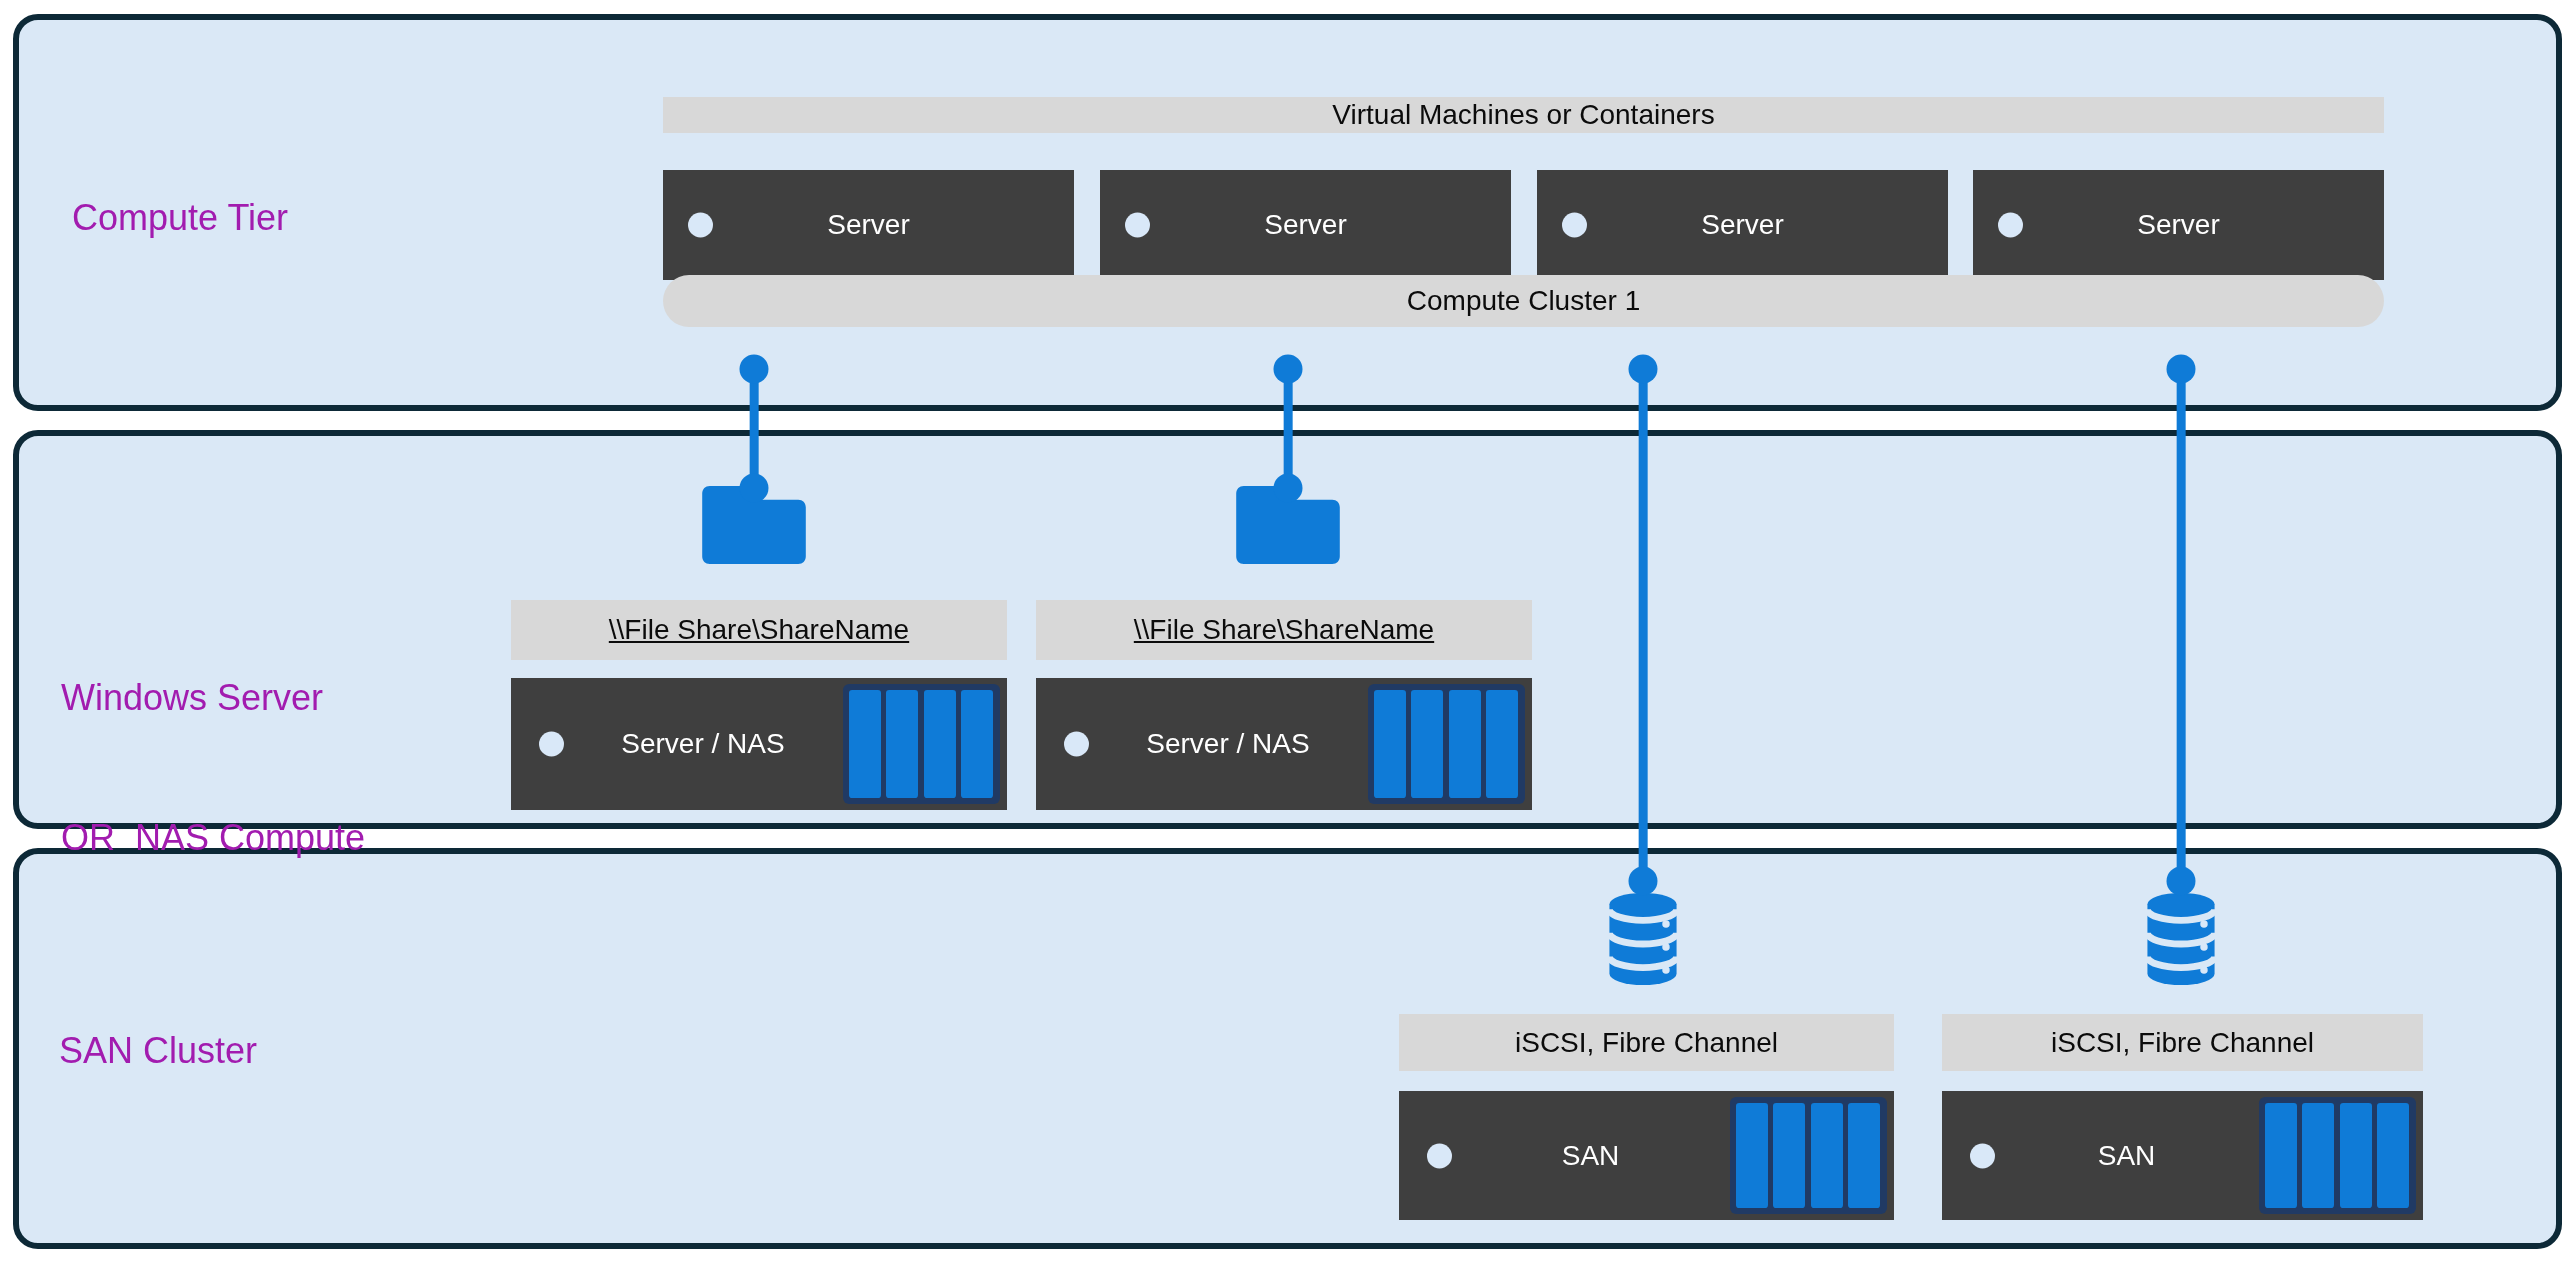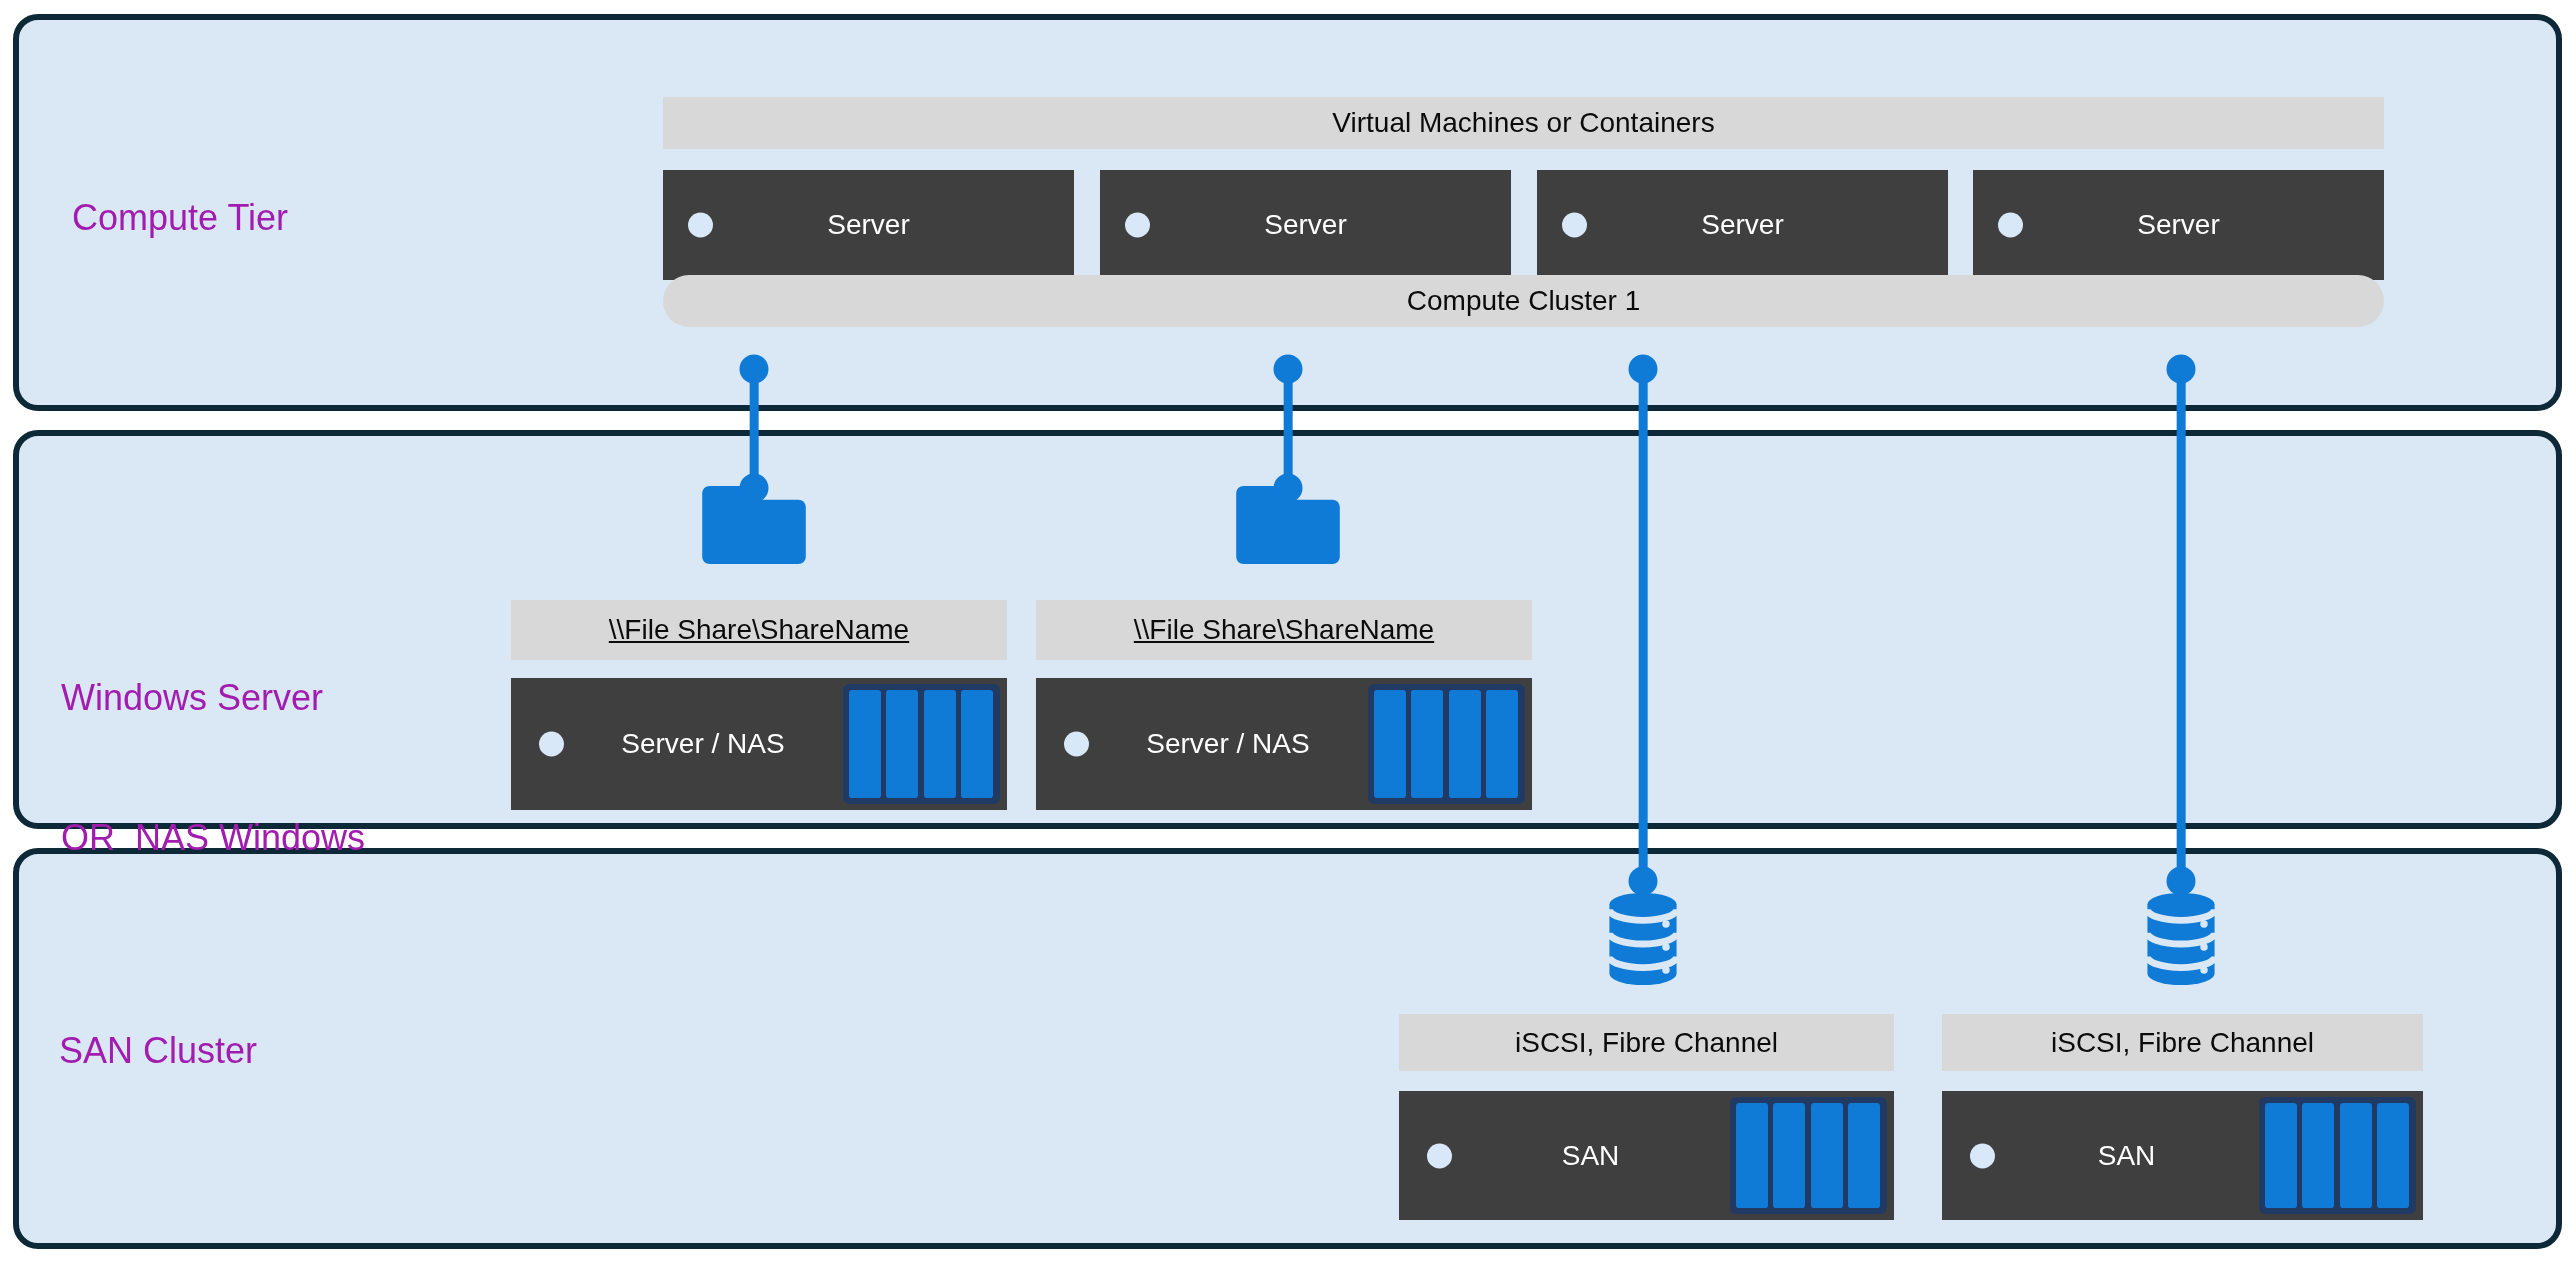--- a/index.html
+++ b/index.html
@@ -51,25 +51,25 @@
 
 <div class="stage">
 
   <div class="tier" style="top:13.7px; height:397px;"></div>
   <div class="tier" style="top:430px; height:399px;"></div>
   <div class="tier" style="top:848px; height:401px;"></div>
 
   <div class="tier-label" style="left:72px; top:195px;">Compute Tier</div>
   <div class="tier-label" style="left:61px; top:581px;">
     <span style="display:block;">Windows Server</span>
-    <span style="display:block;">OR  NAS Windows</span>
+    <span style="display:block;">OR  NAS Compute</span>
   </div>
   <div class="tier-label" style="left:59px; top:1028px;">SAN Cluster</div>
 
-  <div class="graybar" style="left:663px; top:97px; width:1721px; height:52px;">
+  <div class="graybar" style="left:663px; top:97px; width:1721px; height:36px;">
     <span>Virtual Machines or Containers</span>
   </div>
 
   <div class="darkbox" style="left:663px; top:158px; width:411px; height:110px;">
     <span class="led" style="left:25px;"></span>
     <span class="boxlabel" style="left:0; right:0;">Server</span>
   </div>
   <div class="darkbox" style="left:1100px; top:158px; width:411px; height:110px;">
     <span class="led" style="left:25px;"></span>
     <span class="boxlabel" style="left:0; right:0;">Server</span>

